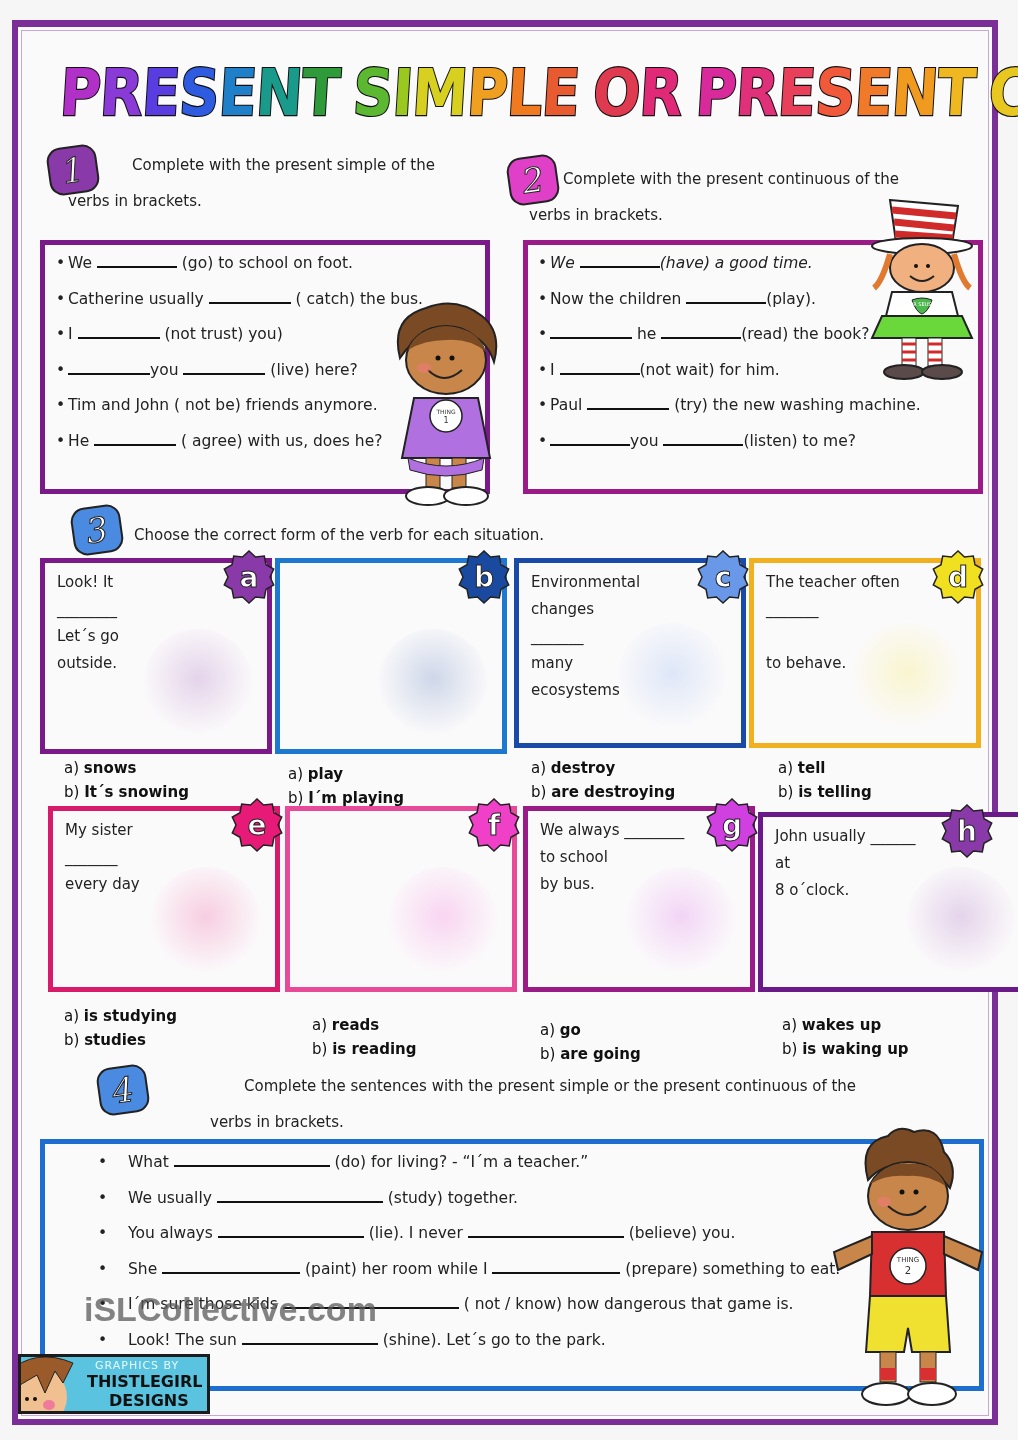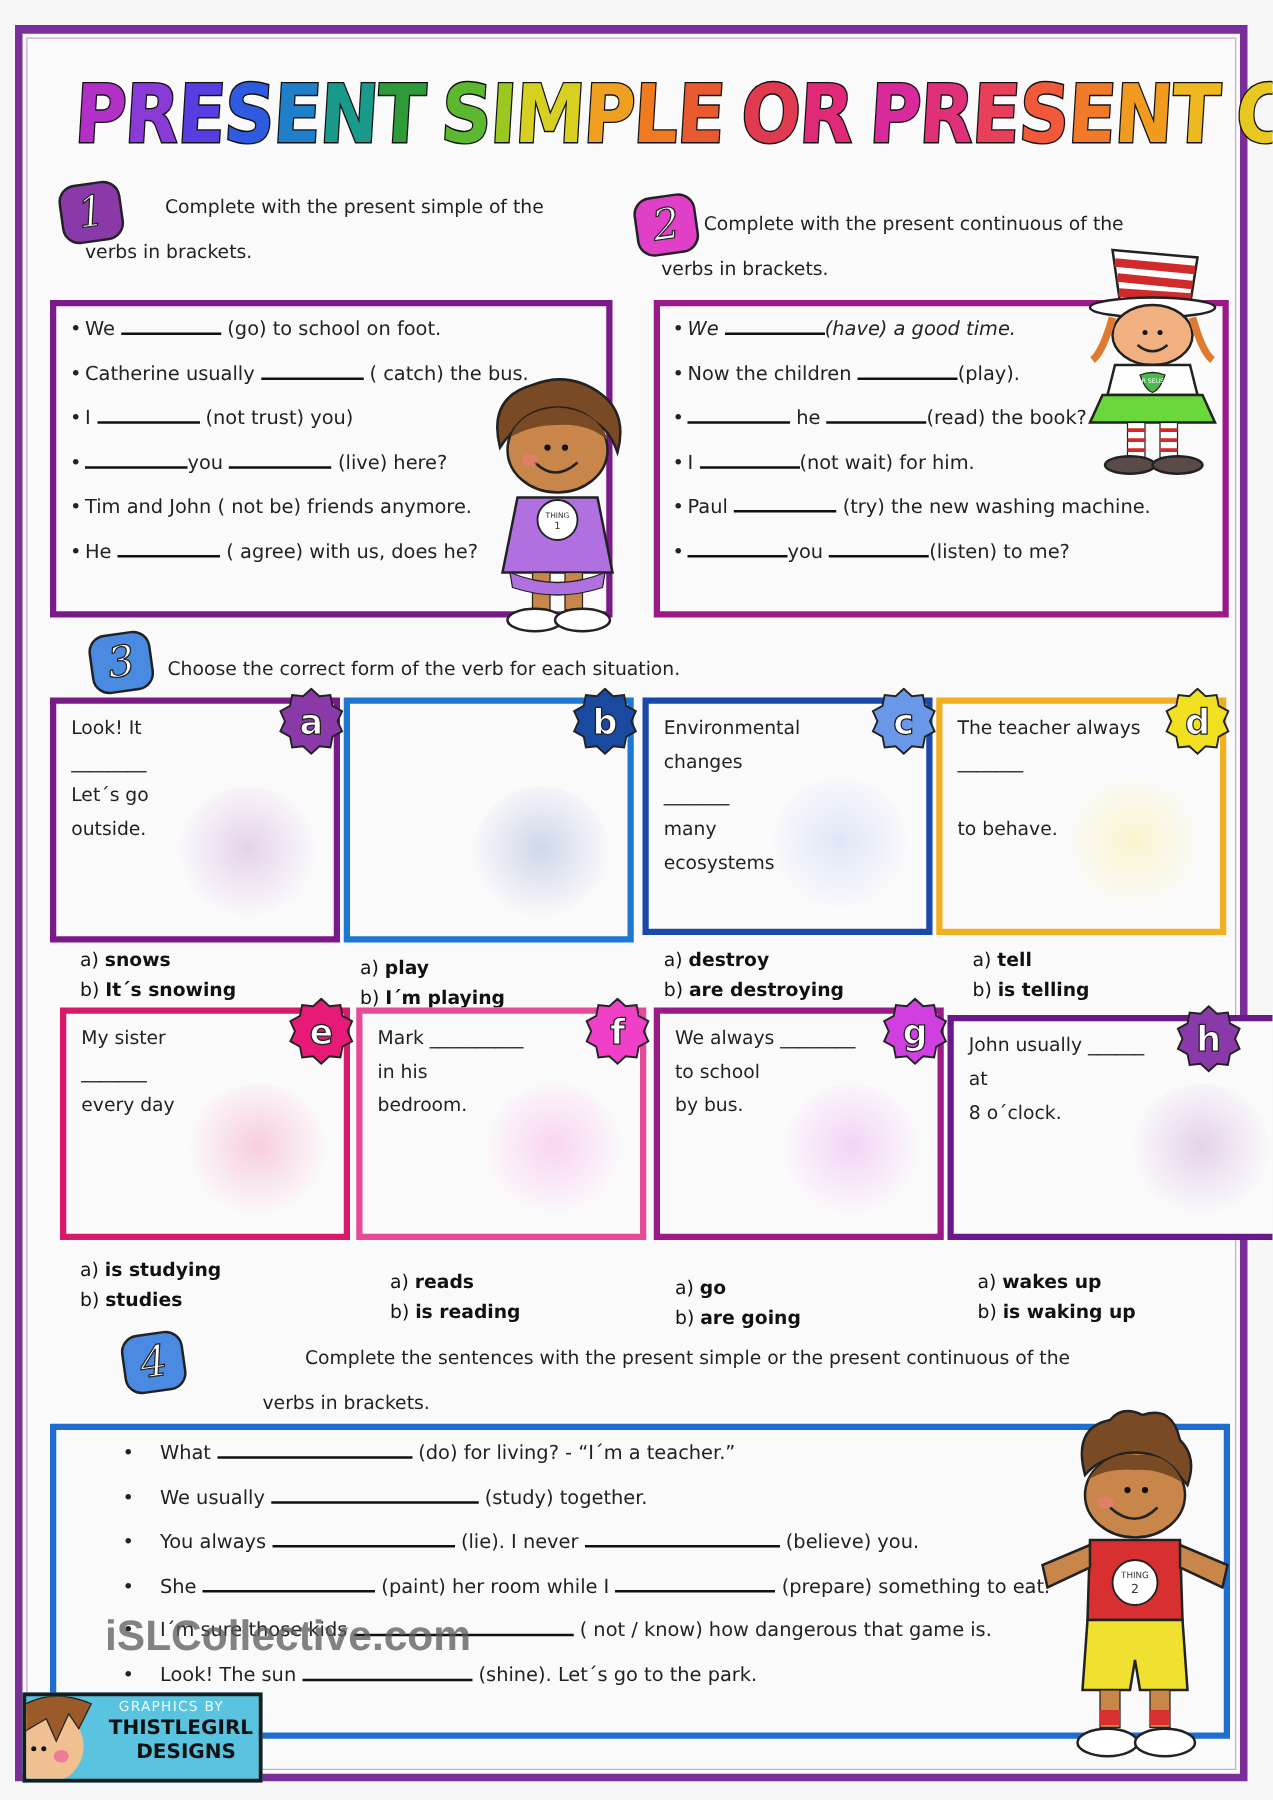--- a/index.html
+++ b/index.html
@@ -32,21 +32,21 @@
   .card-text { position: absolute; font-size: 15px; color: #222; line-height: 27px; white-space: nowrap; }
   .gear { position: absolute; width: 58px; height: 58px; }
   .gear-letter { position: absolute; left: 0; top: 0; width: 58px; height: 54px; display: flex;
     align-items: center; justify-content: center; font-size: 28px; font-weight: bold; color: #fff;
     -webkit-text-stroke: 1px #222; }
   .opts { position: absolute; font-size: 15px; line-height: 24px; color: #111; white-space: nowrap; }
   .opts b { font-weight: bold; }
 
   .wm { position: absolute; left: 84px; top: 1290px; font-family: "Liberation Sans", sans-serif; font-weight: bold;
     font-size: 34px; color: rgba(90,90,90,0.75); letter-spacing: 0px; }
-  .logo { position: absolute; left: 18px; top: 1354px; width: 192px; height: 72px; background: #59c3e0;
+  .logo { position: absolute; left: 18px; top: 1354px; width: 192px; height: 60px; background: #59c3e0;
     border: 3px solid #1c1c1c; overflow: hidden; }
   .logo-t1 { position: absolute; left: 74px; top: 2px; font-size: 11px; color: #e8fbff; letter-spacing: 1px; }
   .logo-t2 { position: absolute; left: 66px; top: 15px; font-size: 16px; font-weight: bold; color: #111; letter-spacing: 0px; }
   .logo-t3 { position: absolute; left: 88px; top: 34px; font-size: 16px; font-weight: bold; color: #111; }
 </style>
 </head>
 <body>
 
 <div class="frame">
     <div class="frame-inner"></div>
@@ -160,21 +160,21 @@
     </div>
     <div class="gear" style="left: 694px; top: 550px;"><svg width="58" height="58" viewBox="0 0 58 58">
         <path d="M50.0 27.0 L53.7 35.0 L46.0 39.3 L44.3 48.0 L35.5 47.0 L29.0 53.0 L22.5 47.0 L13.7 48.0 L12.0 39.3 L4.3 35.0 L8.0 27.0 L4.3 19.0 L12.0 14.7 L13.7 6.0 L22.5 7.0 L29.0 1.0 L35.5 7.0 L44.3 6.0 L46.0 14.7 L53.7 19.0 Z" fill="#6a98e8" stroke="#222" stroke-width="1.5"></path>
       </svg><div class="gear-letter">c</div></div>
     <div class="opts" style="left: 531px; top: 756px;">
       <div><span>a)</span> <b>destroy</b></div>
       <div><span>b)</span> <b>are destroying</b></div>
     </div>
     <div class="card" style="left: 749px; top: 558px; width: 232px; height: 190px; border-color: rgb(240, 176, 32);">
       <div class="card-text" style="left: 12px; top: 6px;">
-        <div style="min-height: 27px;">The teacher always</div>
+        <div style="min-height: 27px;">The teacher often</div>
         <div style="min-height: 27px;">_______</div>
         <div style="min-height: 27px;"></div>
         <div style="min-height: 27px;">to behave.</div>
       </div>
       <div style="position: absolute; right: 14px; bottom: 10px; width: 110px; height: 110px; border-radius: 50%; background: radial-gradient(circle at 50% 45%, rgba(240, 224, 32, 0.2), transparent 70%);"></div>
     </div>
     <div class="gear" style="left: 929px; top: 550px;"><svg width="58" height="58" viewBox="0 0 58 58">
         <path d="M50.0 27.0 L53.7 35.0 L46.0 39.3 L44.3 48.0 L35.5 47.0 L29.0 53.0 L22.5 47.0 L13.7 48.0 L12.0 39.3 L4.3 35.0 L8.0 27.0 L4.3 19.0 L12.0 14.7 L13.7 6.0 L22.5 7.0 L29.0 1.0 L35.5 7.0 L44.3 6.0 L46.0 14.7 L53.7 19.0 Z" fill="#f0e020" stroke="#222" stroke-width="1.5"></path>
       </svg><div class="gear-letter">d</div></div>
     <div class="opts" style="left: 778px; top: 756px;">
@@ -190,25 +190,20 @@
       <div style="position: absolute; right: 14px; bottom: 10px; width: 110px; height: 110px; border-radius: 50%; background: radial-gradient(circle at 50% 45%, rgba(232, 26, 120, 0.2), transparent 70%);"></div>
     </div>
     <div class="gear" style="left: 228px; top: 798px;"><svg width="58" height="58" viewBox="0 0 58 58">
         <path d="M50.0 27.0 L53.7 35.0 L46.0 39.3 L44.3 48.0 L35.5 47.0 L29.0 53.0 L22.5 47.0 L13.7 48.0 L12.0 39.3 L4.3 35.0 L8.0 27.0 L4.3 19.0 L12.0 14.7 L13.7 6.0 L22.5 7.0 L29.0 1.0 L35.5 7.0 L44.3 6.0 L46.0 14.7 L53.7 19.0 Z" fill="#e81a78" stroke="#222" stroke-width="1.5"></path>
       </svg><div class="gear-letter">e</div></div>
     <div class="opts" style="left: 64px; top: 1004px;">
       <div><span>a)</span> <b>is studying</b></div>
       <div><span>b)</span> <b>studies</b></div>
     </div>
     <div class="card" style="left: 285px; top: 806px; width: 232px; height: 186px; border-color: rgb(232, 74, 154);">
-      <div class="card-text" style="left: 12px; top: 6px;">
-        <div style="min-height: 27px;">Mark __________</div>
-        <div style="min-height: 27px;">in his</div>
-        <div style="min-height: 27px;">bedroom.</div>
-      </div>
       <div style="position: absolute; right: 14px; bottom: 10px; width: 110px; height: 110px; border-radius: 50%; background: radial-gradient(circle at 50% 45%, rgba(240, 64, 200, 0.2), transparent 70%);"></div>
     </div>
     <div class="gear" style="left: 465px; top: 798px;"><svg width="58" height="58" viewBox="0 0 58 58">
         <path d="M50.0 27.0 L53.7 35.0 L46.0 39.3 L44.3 48.0 L35.5 47.0 L29.0 53.0 L22.5 47.0 L13.7 48.0 L12.0 39.3 L4.3 35.0 L8.0 27.0 L4.3 19.0 L12.0 14.7 L13.7 6.0 L22.5 7.0 L29.0 1.0 L35.5 7.0 L44.3 6.0 L46.0 14.7 L53.7 19.0 Z" fill="#f040c8" stroke="#222" stroke-width="1.5"></path>
       </svg><div class="gear-letter">f</div></div>
     <div class="opts" style="left: 312px; top: 1013px;">
       <div><span>a)</span> <b>reads</b></div>
       <div><span>b)</span> <b>is reading</b></div>
     </div>
     <div class="card" style="left: 523px; top: 806px; width: 232px; height: 186px; border-color: rgb(154, 26, 136);">

